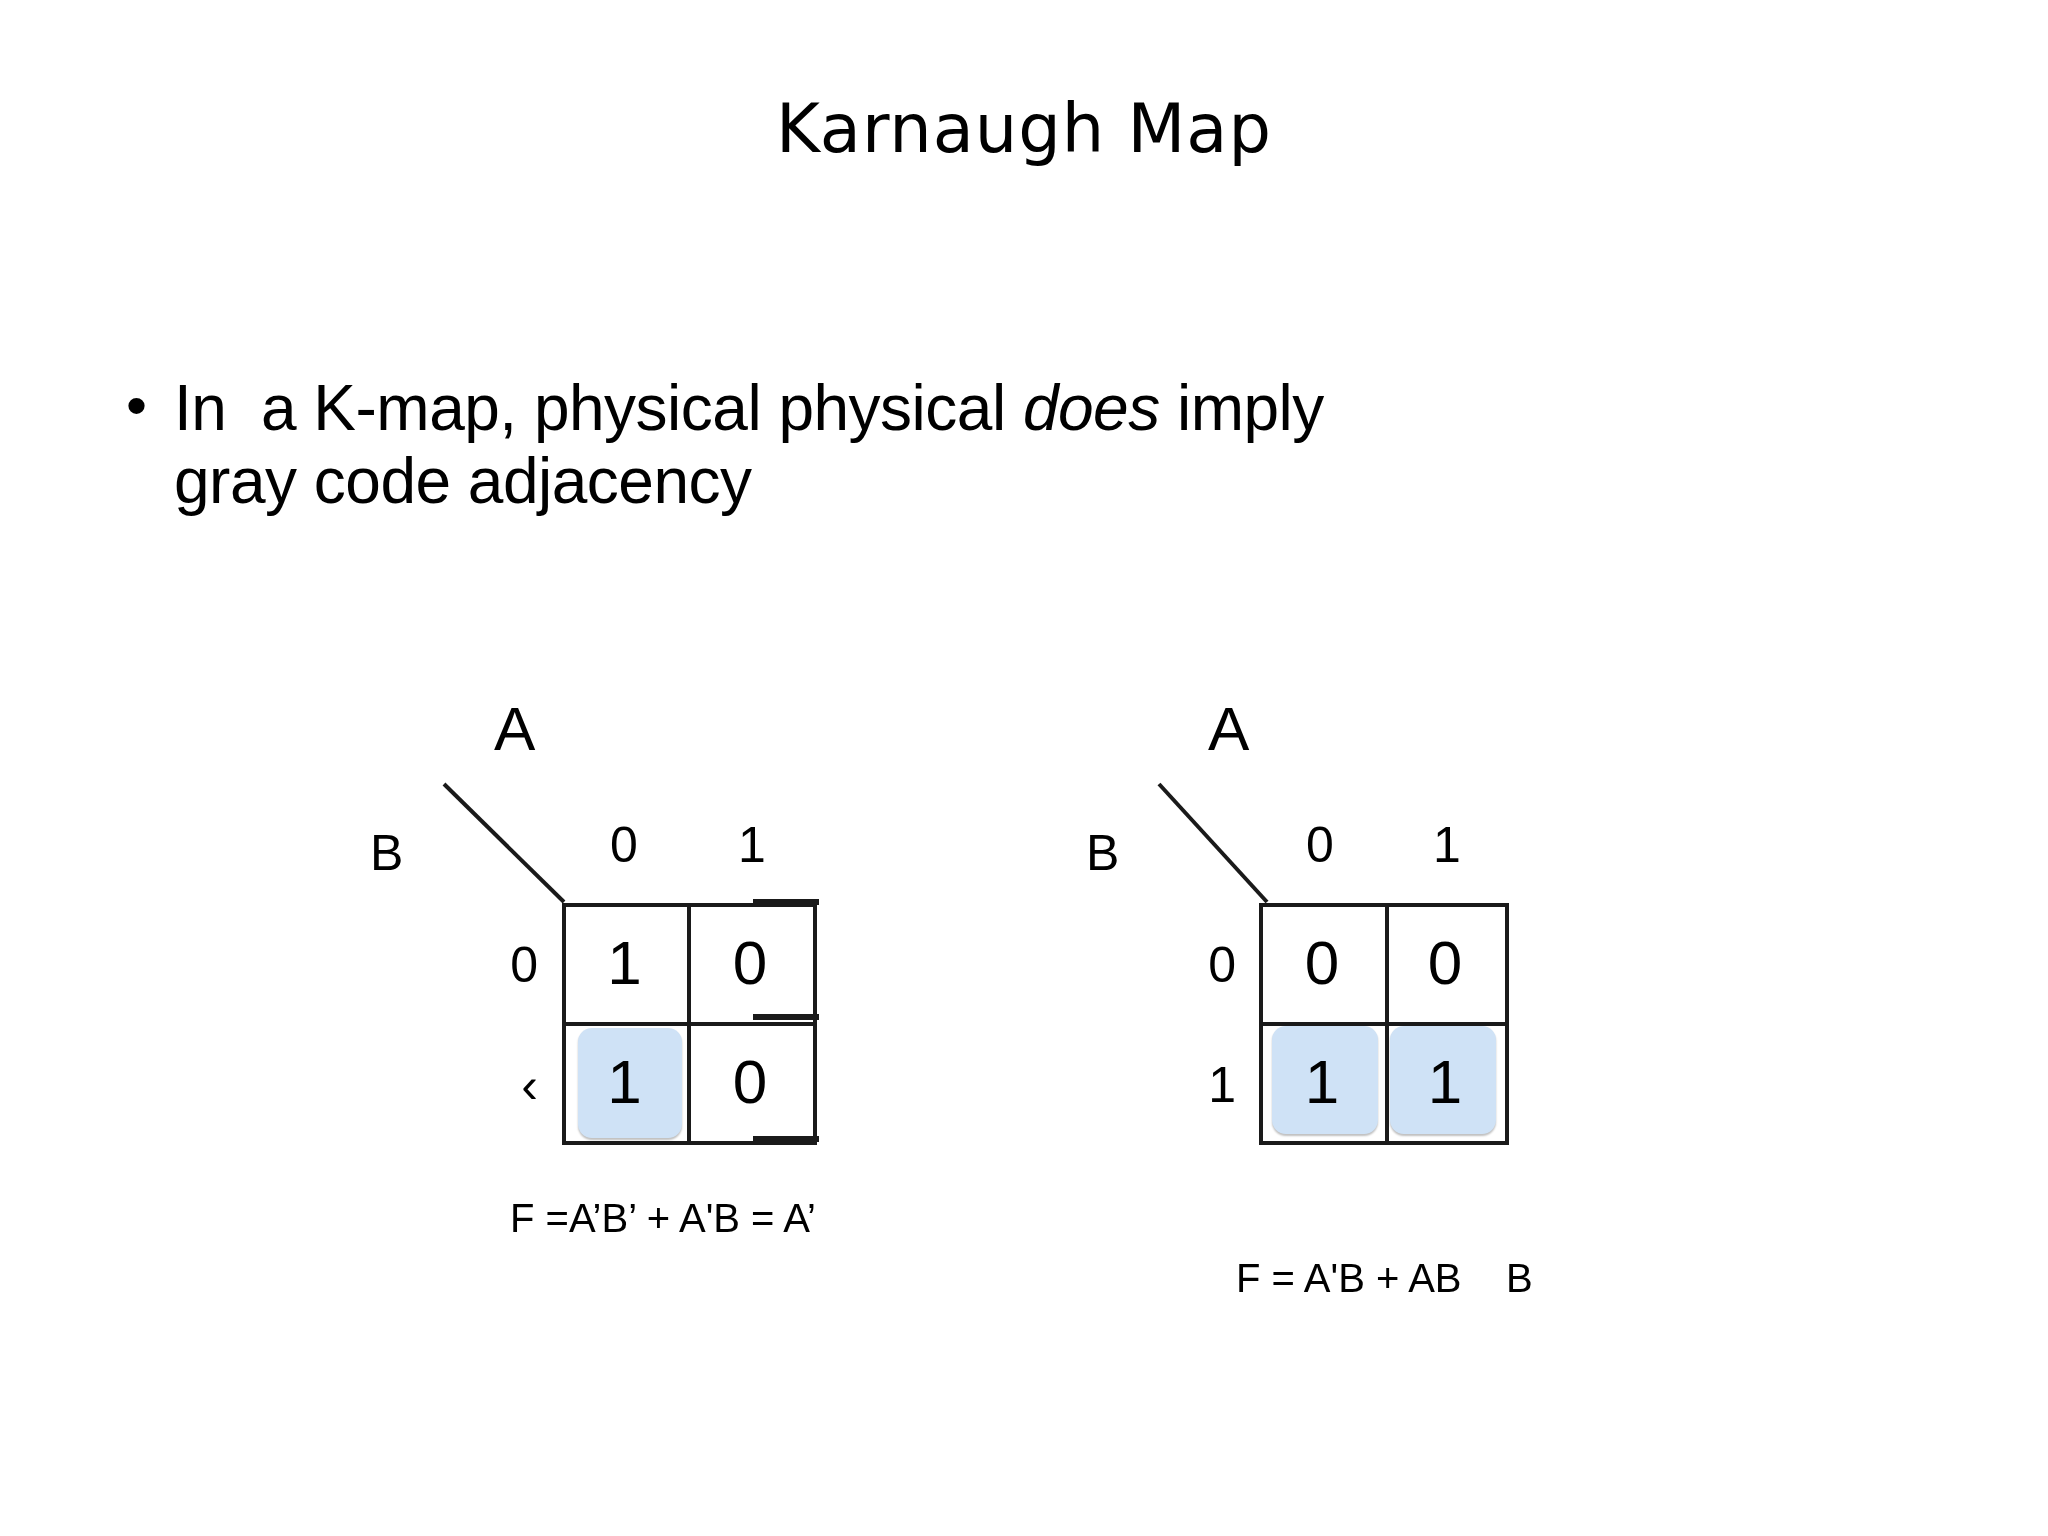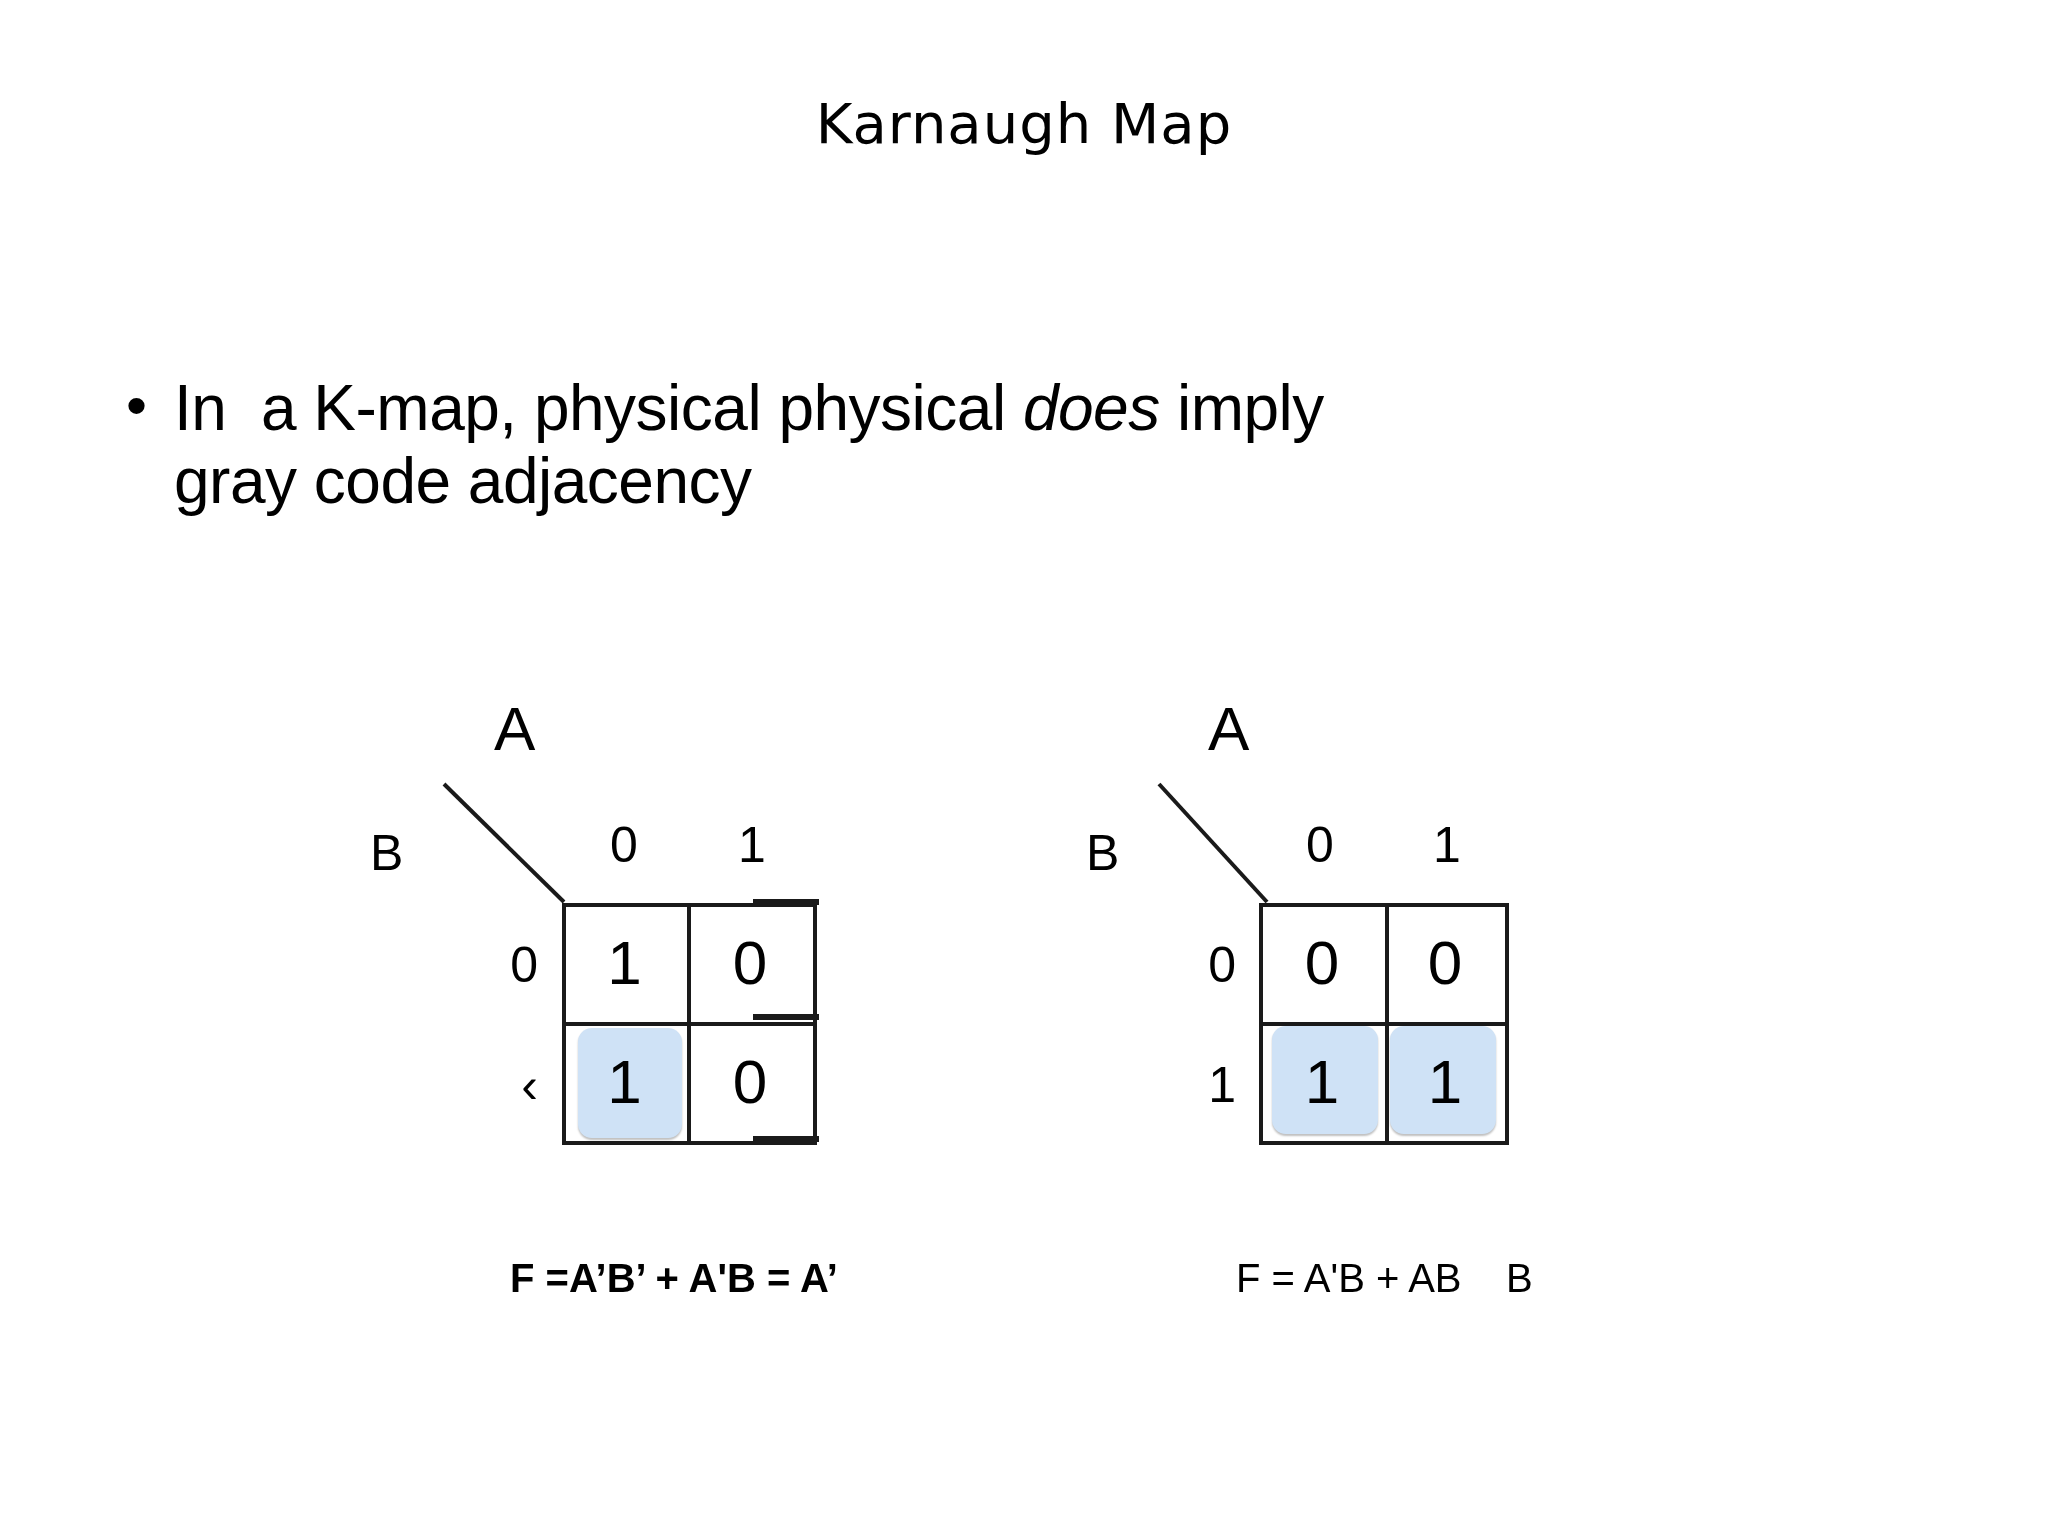--- a/index.html
+++ b/index.html
@@ -17,21 +17,21 @@
   }
 
   
   .slide-title {
     position: absolute;
     top: 96px;
     left: 0;
     width: 2048px;
     text-align: center;
     font-family: "DejaVu Sans", sans-serif;
-    font-size: 56px;
+    font-size: 67px;
     line-height: 1.0;
     font-weight: 400;
     letter-spacing: 1px;
     color: #000000;
     white-space: pre;
   }
 
   
   .bullet-block {
     position: absolute;
@@ -189,21 +189,21 @@
   <div class="cell" style="left:687px;top:907px;width:126px;height:111px;">
       <span class="cell-val">0</span>
     </div>
   <div class="cell" style="left:566px;top:1022px;width:117px;height:119px;">
       <span class="cell-val">1</span>
     </div>
   <div class="cell" style="left:687px;top:1022px;width:126px;height:119px;">
       <span class="cell-val">0</span>
     </div>
 
-  <div class="formula" style="left:510px;top:1258px;font-weight:bold;">F =A’B’ + A'B = A’</div>
+  <div class="formula" style="left:510px;top:1198px;">F =A’B’ + A'B = A’</div>
 </div>
 
 <div class="kmap" style="left:0;top:0;width:100%;height:100%;pointer-events:none;">
 
   <div class="kmap-a-label" style="left:1208px;top:698px;">A</div>
   <div class="kmap-b-label" style="left:1086px;top:828px;">B</div>
 
   <svg class="kmap-diag" style="left:1155px;top:780px;width:140px;height:130px;" width="140" height="130" viewBox="0 0 140 130">
     <line x1="4" y1="4" x2="112" y2="122" stroke="#1a1a1a" stroke-width="4"></line>
   </svg>

